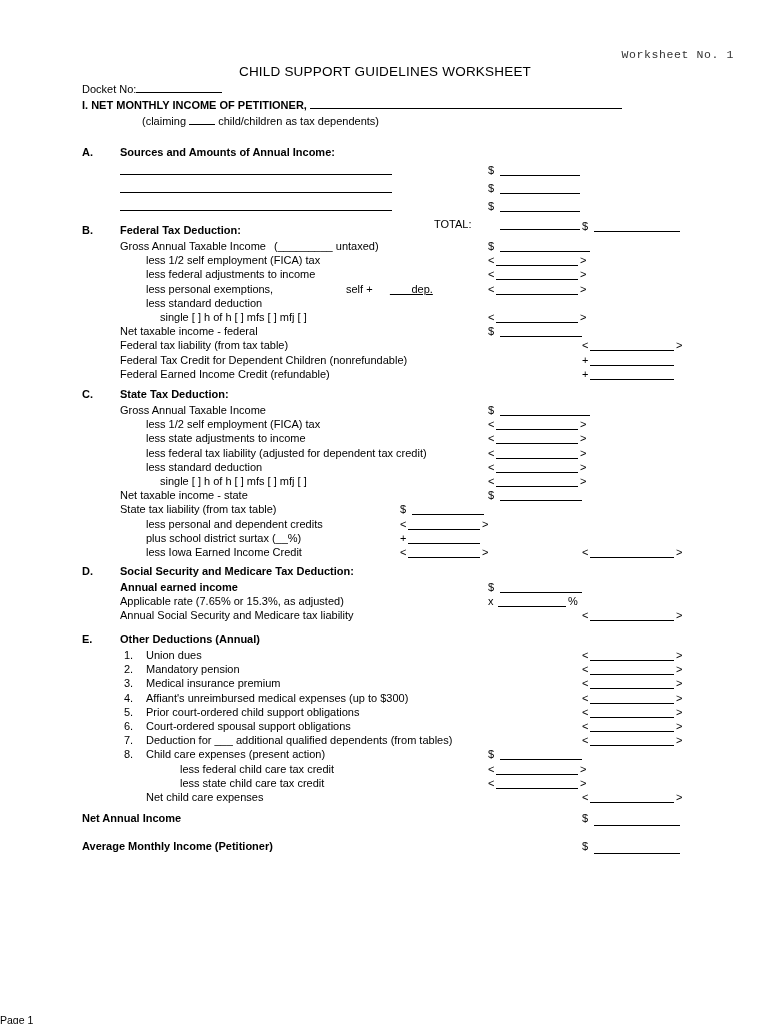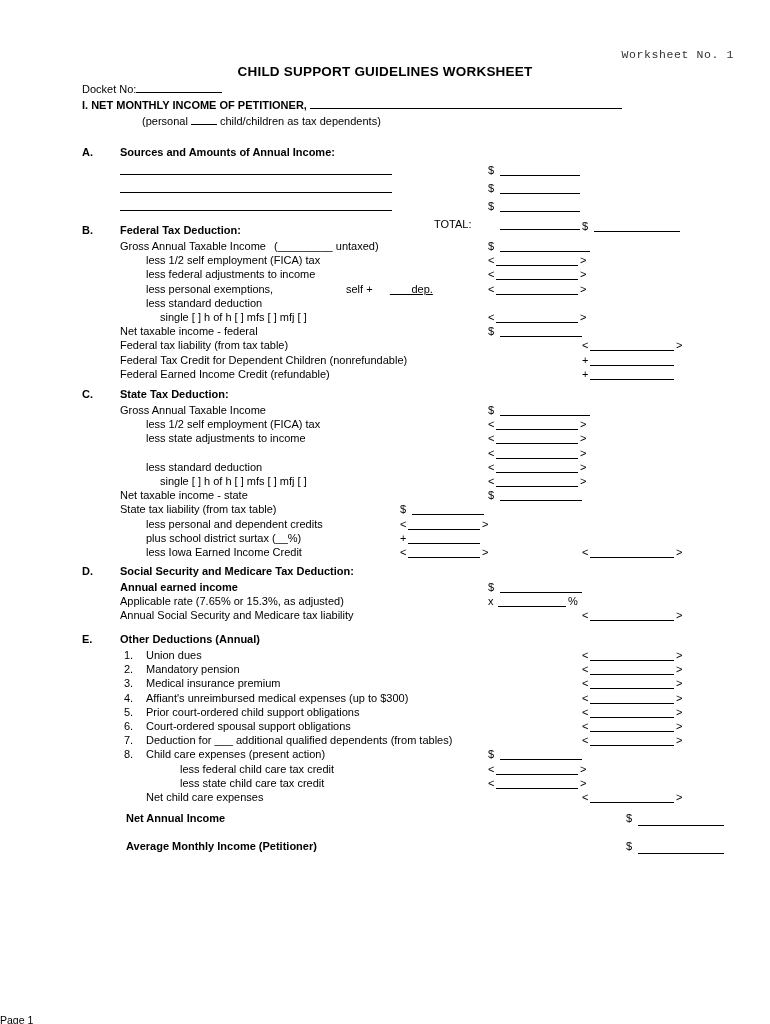--- a/index.html
+++ b/index.html
@@ -30,21 +30,21 @@
     letter-spacing: 0.6px;
     color: #333;
   }
   .doc-title {
     position: absolute;
     top: 64px;
     left: 0;
     width: 770px;
     text-align: center;
     font-size: 13.5px;
-    font-weight: bold;
+    font-weight: normal;
     letter-spacing: 0.2px;
   }
   .row {
     position: relative;
     height: 14.2px;
     white-space: nowrap;
   }
   .row.tall { height: 16px; }
   .sec-label {
     position: absolute;
@@ -126,21 +126,21 @@
 
   <div class="docket">
     <span>Docket No:</span><span class="ul"></span>
   </div>
 
   <div class="sec-I">
     <span>I.  NET MONTHLY INCOME OF PETITIONER,</span>
     <span class="ul"></span>
   </div>
   <div class="claiming">
-    <span>(personal</span>
+    <span>(claiming</span>
     <span class="ul"></span>
     <span>child/children as tax dependents)</span>
   </div>
 
   <div class="block" style="top:146px;left:82px;">
     <div class="row tall">
       <span class="sec-label">A.</span>
       <span class="lbl bold" style="left:38px;">Sources and Amounts of Annual Income:</span>
     </div>
 
@@ -260,20 +260,21 @@
     </div>
 
     <div class="row">
       <span class="lbl" style="left:64px;">less state adjustments to income</span>
       <span class="lt" style="left:406px;">&lt;</span>
       <span class="line" style="left:414px;top:11px;width:82px;"></span>
       <span class="gt" style="left:498px;">&gt;</span>
     </div>
 
     <div class="row">
+      <span class="lbl" style="left:64px;">less federal tax liability (adjusted for dependent tax credit)</span>
       <span class="lt" style="left:406px;">&lt;</span>
       <span class="line" style="left:414px;top:11px;width:82px;"></span>
       <span class="gt" style="left:498px;">&gt;</span>
     </div>
 
     <div class="row">
       <span class="lbl" style="left:64px;">less standard deduction</span>
       <span class="lt" style="left:406px;">&lt;</span>
       <span class="line" style="left:414px;top:11px;width:82px;"></span>
       <span class="gt" style="left:498px;">&gt;</span>
@@ -433,21 +434,21 @@
     </div>
 
     <div class="row">
       <span class="lbl" style="left:64px;">Net child care expenses</span>
       <span class="lt" style="left:500px;">&lt;</span>
       <span class="line" style="left:508px;top:11px;width:84px;"></span>
       <span class="gt" style="left:594px;">&gt;</span>
     </div>
   </div>
 
-  <div class="block" style="top:812px;left:82px;margin-left:44px;">
+  <div class="block" style="top:812px;left:82px;">
     <div class="row" style="height:28px;">
       <span class="lbl bold" style="left:0;">Net Annual Income</span>
       <span class="dollar" style="left:500px;">$</span>
       <span class="line" style="left:512px;top:13px;width:86px;"></span>
     </div>
     <div class="row" style="height:28px;">
       <span class="lbl bold" style="left:0;">Average Monthly Income (Petitioner)</span>
       <span class="dollar" style="left:500px;">$</span>
       <span class="line" style="left:512px;top:13px;width:86px;"></span>
     </div>

